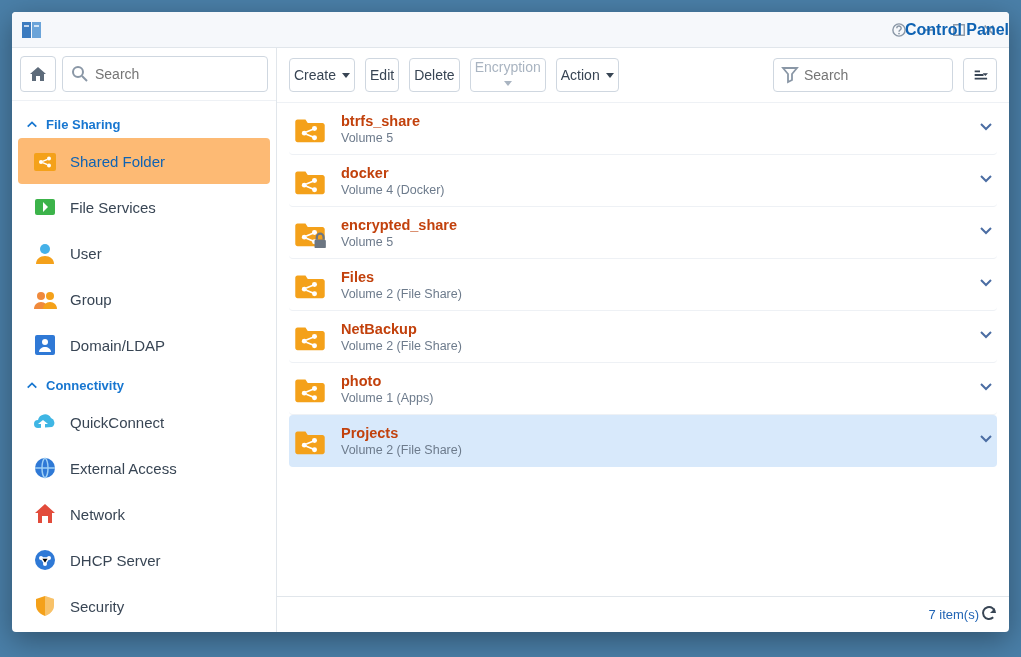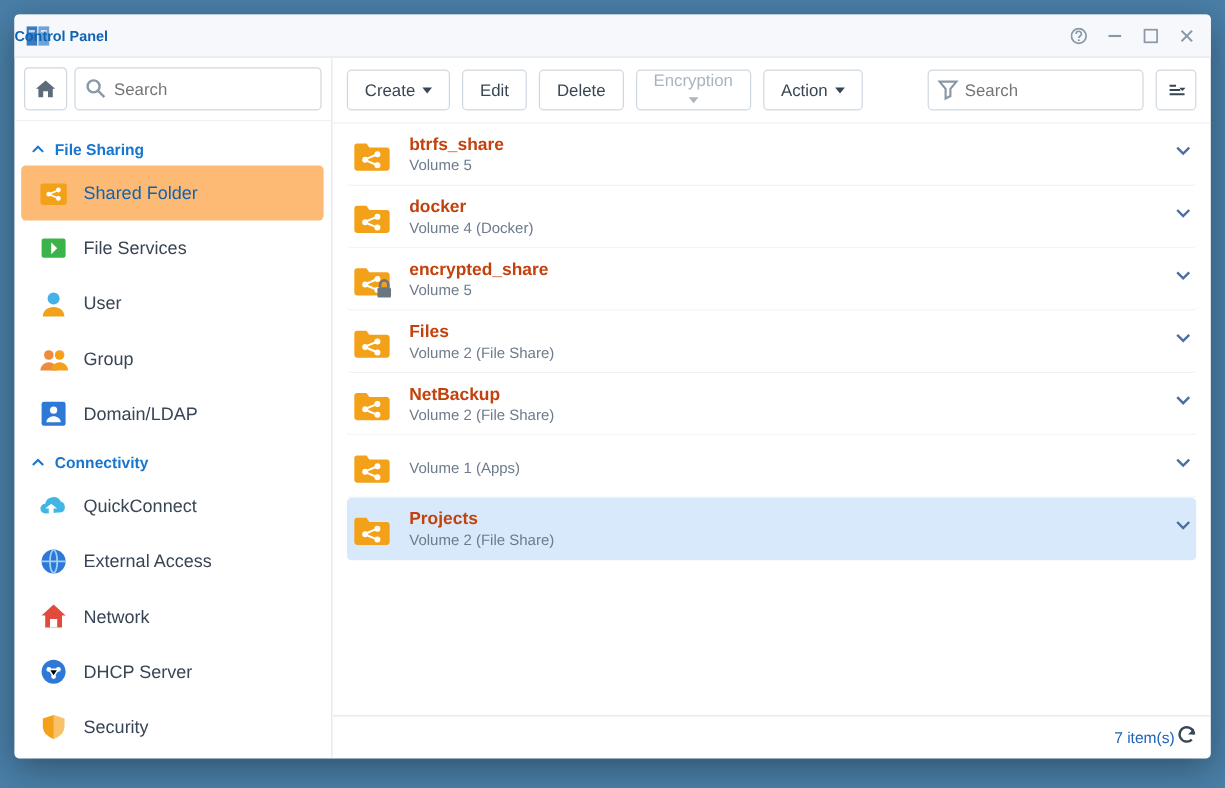--- a/index.html
+++ b/index.html
@@ -1,20 +1,20 @@
 <!DOCTYPE html>
 <html><head>
 <meta charset="utf-8">
 <style>
   * { box-sizing: border-box; margin: 0; padding: 0; font-family: -apple-system, "Segoe UI", Helvetica, Arial, sans-serif; }
   body { background: #4a7fa8; padding: 12px; width: 1021px; height: 657px; overflow: hidden; }
   .window { background: #fff; border-radius: 4px; box-shadow: 0 8px 30px rgba(0,0,0,.35); width: 997px; height: 620px; display: flex; flex-direction: column; overflow: hidden; }
   .titlebar { height: 36px; display: flex; align-items: center; border-bottom: 1px solid #e1e6eb; background: #f6f8fb; position: relative; }
   .titlebar .app-icon { width: 20px; height: 20px; margin-left: 10px; display:flex; }
-  .titlebar .title { position:absolute; left:0; right:0; text-align:left; font-weight: 700; color: #0f63b3; font-size: 12px; pointer-events:none; }
+  .titlebar .title { position:absolute; left:0; right:0; text-align:right; font-weight: 700; color: #0f63b3; font-size: 16px; pointer-events:none; }
   .titlebar .winctrls { margin-left: auto; display: flex; gap: 2px; margin-right: 6px; }
   .titlebar .wc { width: 28px; height: 24px; display:flex; align-items:center; justify-content:center; color:#8a97a6; cursor:pointer; }
   .titlebar .wc svg { width:14px; height:14px; }
 
   .body { flex:1; display:flex; min-height:0; }
 
   
   .sidebar { width: 265px; border-right: 1px solid #e1e6eb; display:flex; flex-direction:column; }
   .sb-top { display:flex; gap:6px; padding:8px 8px 8px 8px; border-bottom:1px solid #eef1f5; }
   .home-btn { width:36px; height:36px; border:1px solid #cfd7e0; border-radius:4px; background:#fff; display:flex; align-items:center; justify-content:center; cursor:pointer; }
@@ -30,21 +30,21 @@
   .sb-sect svg { width:12px; height:12px; }
 
   .sb-item { display:flex; align-items:center; gap:12px; height:46px; padding:0 14px 0 14px; font-size:15px; color:#384554; cursor:pointer; margin:0 6px; border-radius:4px; }
   .sb-item.active { background:#fdba74; color:#0f63b3; font-weight:500; }
   .sb-item .ic { width:26px; height:26px; display:flex; align-items:center; justify-content:center; }
   .sb-item .ic svg { width:26px; height:26px; }
 
   
   .main { flex:1; display:flex; flex-direction:column; min-width:0; }
   .toolbar { display:flex; align-items:center; gap:10px; padding:10px 12px; border-bottom:1px solid #eef1f5; }
-  .tb-btn { height:34px; padding:0 14px; border:1px solid #cfd7e0; border-radius:4px; background:#fff; font-size:14px; color:#384554; display:flex; align-items:center; gap:6px; cursor:pointer; }
+  .tb-btn { height:34px; padding:0 4px; border:1px solid #cfd7e0; border-radius:4px; background:#fff; font-size:14px; color:#384554; display:flex; align-items:center; gap:6px; cursor:pointer; }
   .tb-btn.disabled { color:#a9b4c1;flex-direction:column; }
   .tb-btn .caret { border-left:4px solid transparent; border-right:4px solid transparent; border-top:5px solid currentColor; }
   .tb-spacer { flex:1; }
   .tb-search { position:relative; }
   .tb-search input { width:180px; height:34px; border:1px solid #cfd7e0; border-radius:4px; padding:0 10px 0 30px; font-size:14px; outline:none; }
   .tb-search svg { position:absolute; left:8px; top:8px; width:18px; height:18px; color:#8a97a6; }
   .tb-icon-btn { width:34px; height:34px; border:1px solid #cfd7e0; border-radius:4px; background:#fff; display:flex; align-items:center; justify-content:center; cursor:pointer; color:#384554; }
   .tb-icon-btn svg{width:16px;height:16px;}
 
   .list { flex:1; overflow-y:auto; padding:0 12px; }
@@ -416,20 +416,21 @@
             </div>
             <span class="chev"><svg viewBox="0 0 14 14">
                 <use href="#ic-chev-down"></use>
               </svg></span>
           </div>
           <div class="row">
             <span class="folder-ic"><svg viewBox="0 0 30 26">
                 <use href="#ic-folder"></use>
               </svg></span>
             <div class="info">
+              <div class="name">photo</div>
               <div class="sub">Volume 1 (Apps)</div>
             </div>
             <span class="chev"><svg viewBox="0 0 14 14">
                 <use href="#ic-chev-down"></use>
               </svg></span>
           </div>
           <div class="row selected">
             <span class="folder-ic"><svg viewBox="0 0 30 26">
                 <use href="#ic-folder"></use>
               </svg></span>

